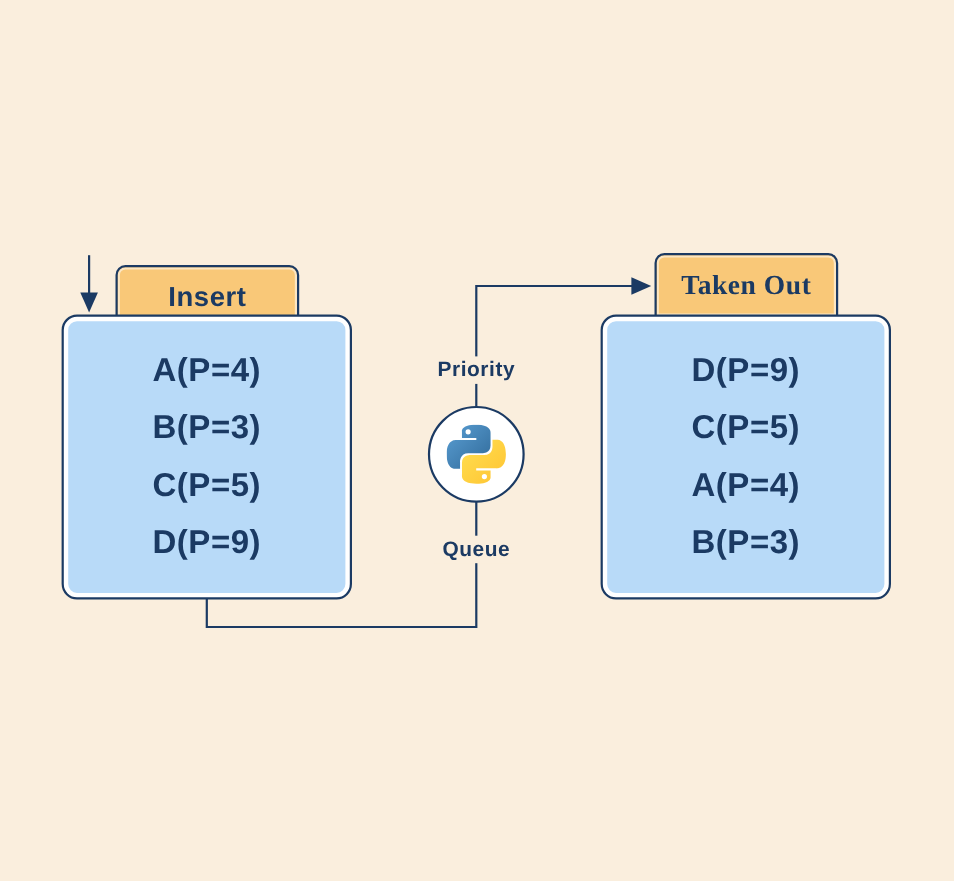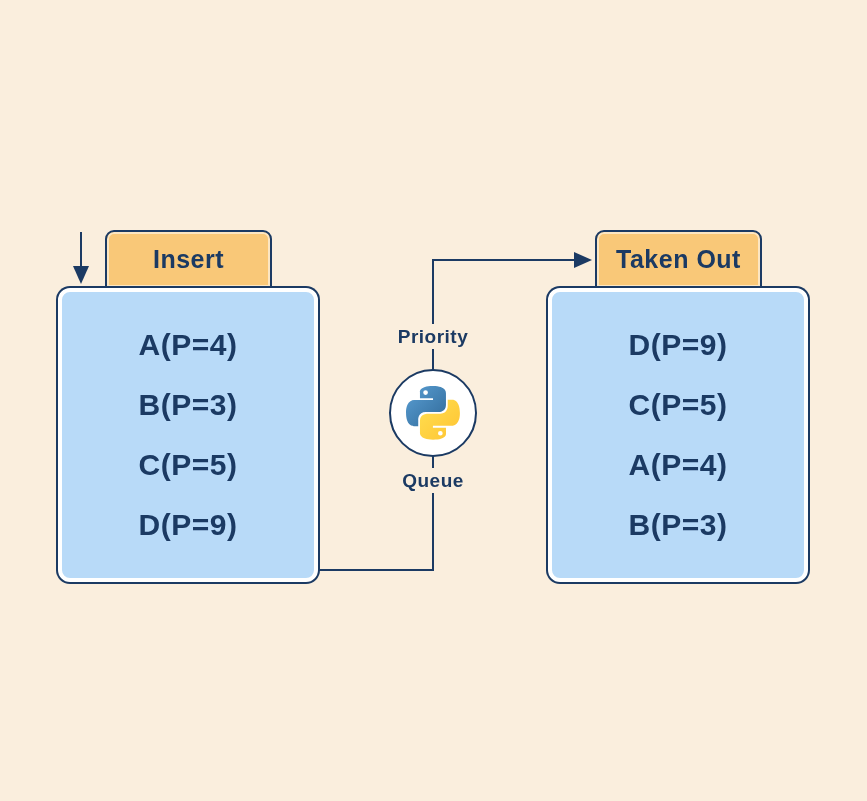--- a/index.html
+++ b/index.html
@@ -27,27 +27,27 @@
     background:var(--tab-orange);
     border:2px solid var(--navy);
     border-radius:9px 9px 0 0;
     box-shadow:inset 0 0 0 2px rgba(255,255,255,0.55);
     display:flex;align-items:center;justify-content:center;
     color:var(--navy);
     font-size:25px;font-weight:700;
     letter-spacing:0.5px;
     box-sizing:border-box;
   }
-  .tab-insert{left:105px;top:230px;}
-  .tab-taken{left:595px;top:230px;}
+  .tab-insert{left:105px;top:241px;}
+  .tab-taken{left:595px;top:230px;font-family:Liberation Serif, serif;}
 
   .box{
     position:absolute;
     z-index:3;
-    width:260px;height:294px;
+    width:260px;height:255px;
     background:var(--box-blue);
     border:4px solid #ffffff;
     box-shadow:0 0 0 2px var(--navy);
     border-radius:12px;
     box-sizing:border-box;
     display:flex;flex-direction:column;
     justify-content:space-evenly;
     align-items:center;
     padding:8px 0;
   }
@@ -67,21 +67,21 @@
     transform:translateX(-50%);
     background:var(--bg);
     padding:3px 7px;
     color:var(--navy);
     font-size:19px;font-weight:700;
     letter-spacing:0.5px;
     line-height:1;
     white-space:nowrap;
   }
   .label-priority{top:324px;}
-  .label-queue{top:468px;}
+  .label-queue{top:487px;}
 
   .python-badge{
     position:absolute;
     z-index:4;
     left:389px;top:369px;
     width:84px;height:84px;
     background:#ffffff;
     border:2px solid var(--navy);
     border-radius:50%;
     box-sizing:content-box;

